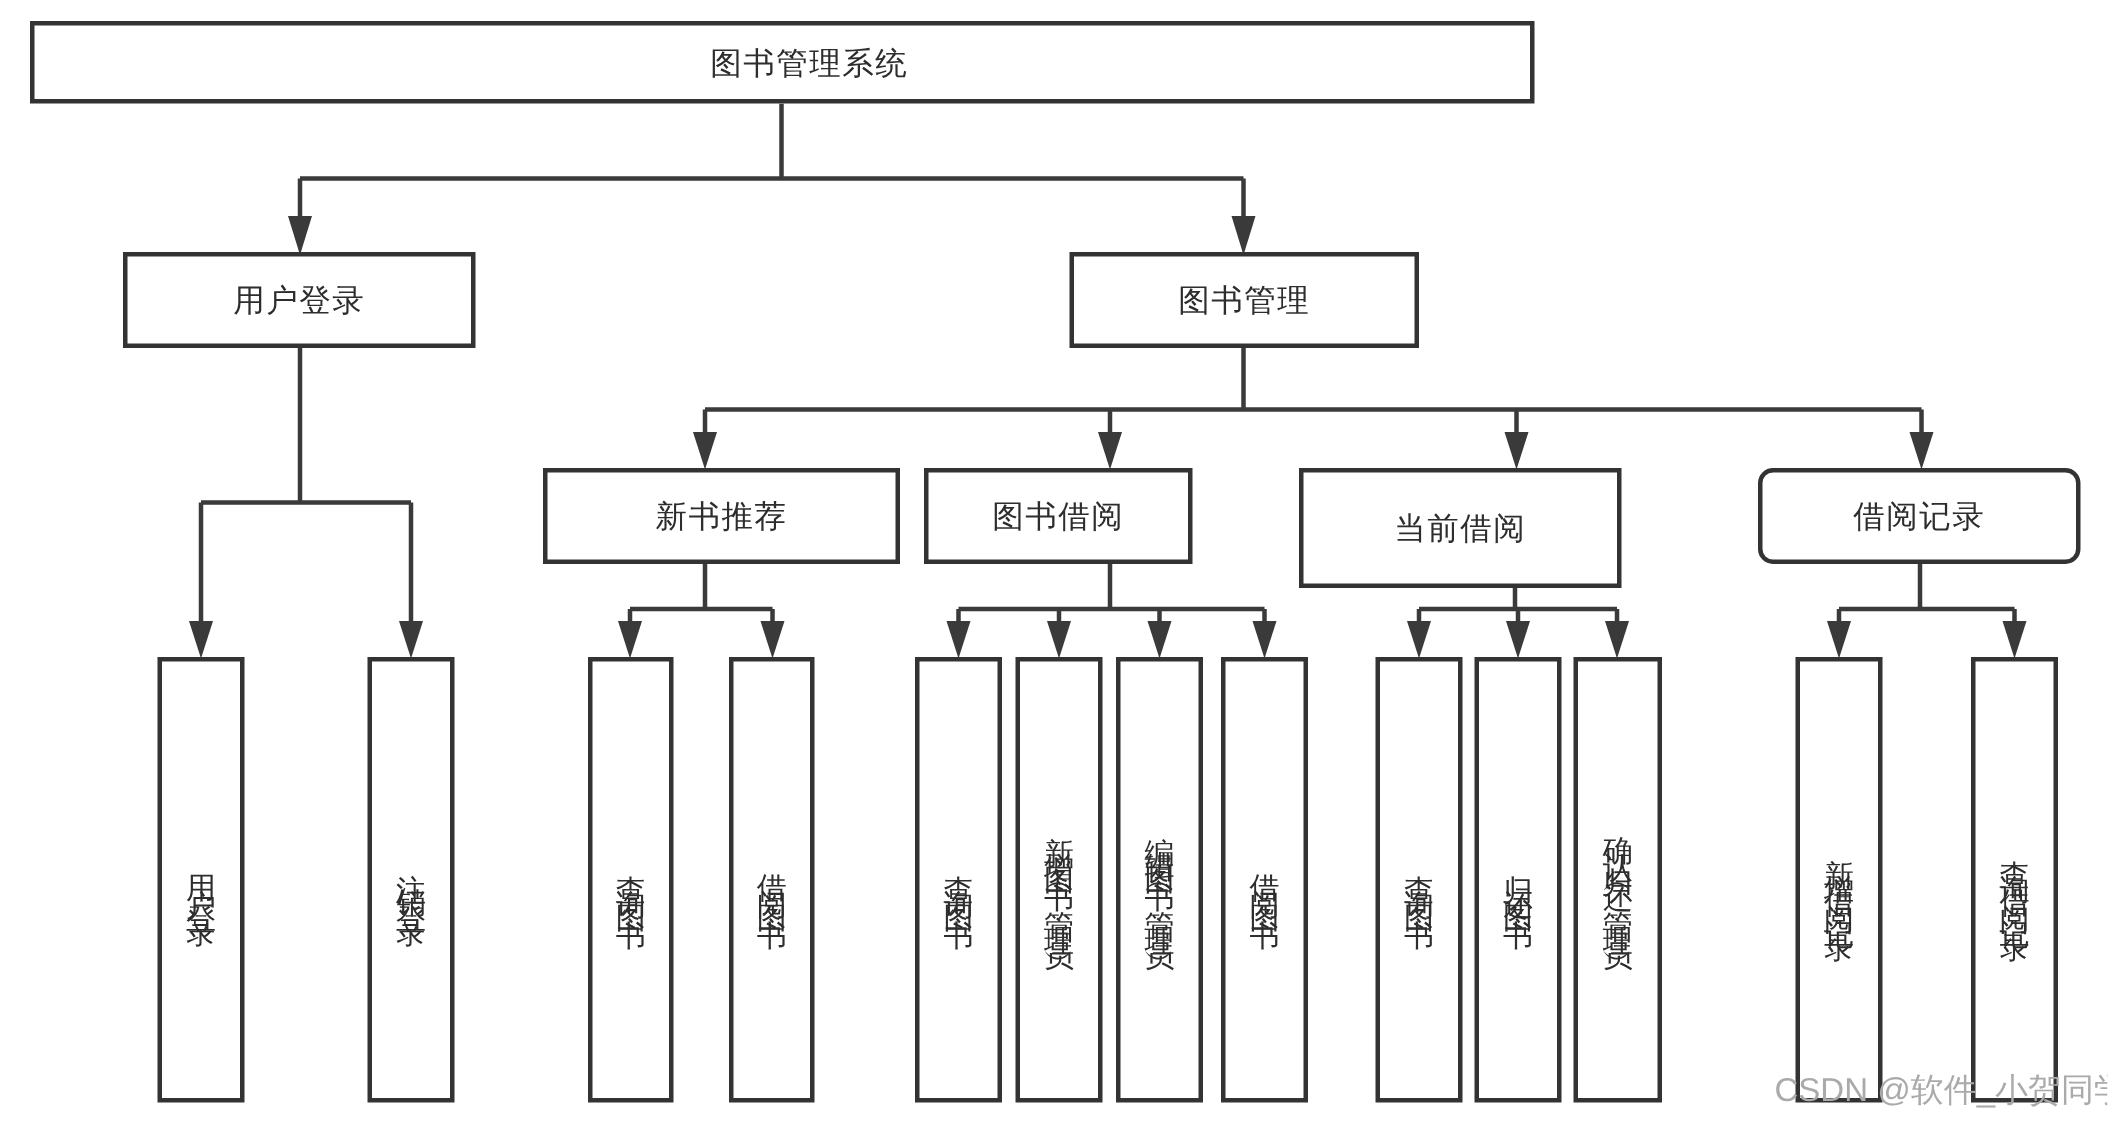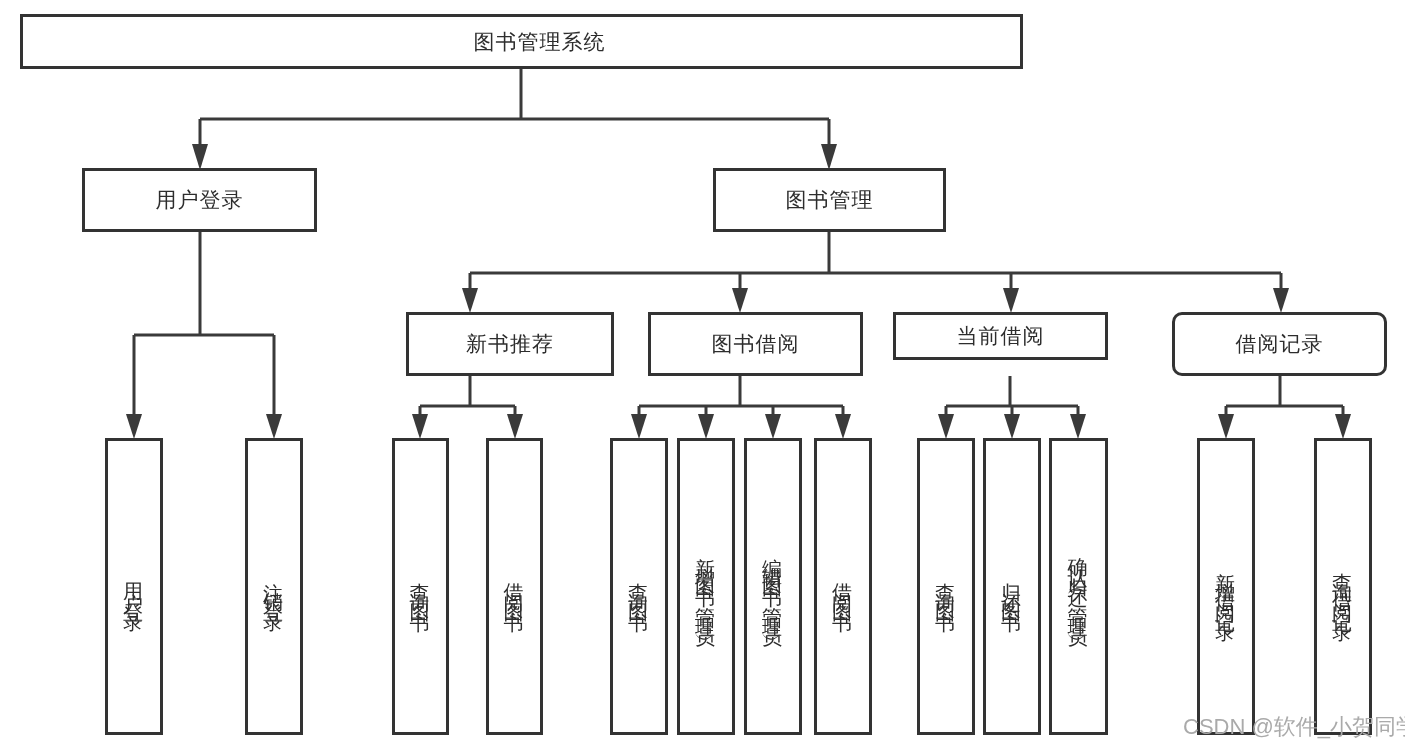--- a/index.html
+++ b/index.html
@@ -106,27 +106,27 @@
     <span class="hlabel">图书管理系统</span>
   </div>
 
   <div class="box" style="left:82px; top:168px; width:235px; height:64px;">
     <span class="hlabel">用户登录</span>
   </div>
   <div class="box" style="left:713px; top:168px; width:233px; height:64px;align-items:center;">
     <span class="hlabel">图书管理</span>
   </div>
 
-  <div class="box" style="left:362px; top:312px; width:208px; height:64px;margin-left:44px;">
+  <div class="box" style="left:362px; top:312px; width:238px; height:64px;">
     <span class="hlabel">新书推荐</span>
   </div>
-  <div class="box" style="left:648px; top:312px; width:215px; height:64px;">
+  <div class="box" style="left:616px; top:312px; width:179px; height:64px;">
     <span class="hlabel">图书借阅</span>
   </div>
-  <div class="box" style="left:893px; top:312px; width:215px; height:48px;">
+  <div class="box" style="left:866px; top:312px; width:215px; height:80px;">
     <span class="hlabel">当前借阅</span>
   </div>
   <div class="box" style="left:1172px; top:312px; width:215px; height:64px;border-radius:10px;">
     <span class="hlabel">借阅记录</span>
   </div>
 
   <div class="box" style="left:105px; top:438px; width:58px; height:297px;">
     <span class="vtext">用户登录</span>
   </div>
   <div class="box" style="left:245px; top:438px; width:58px; height:297px;">

